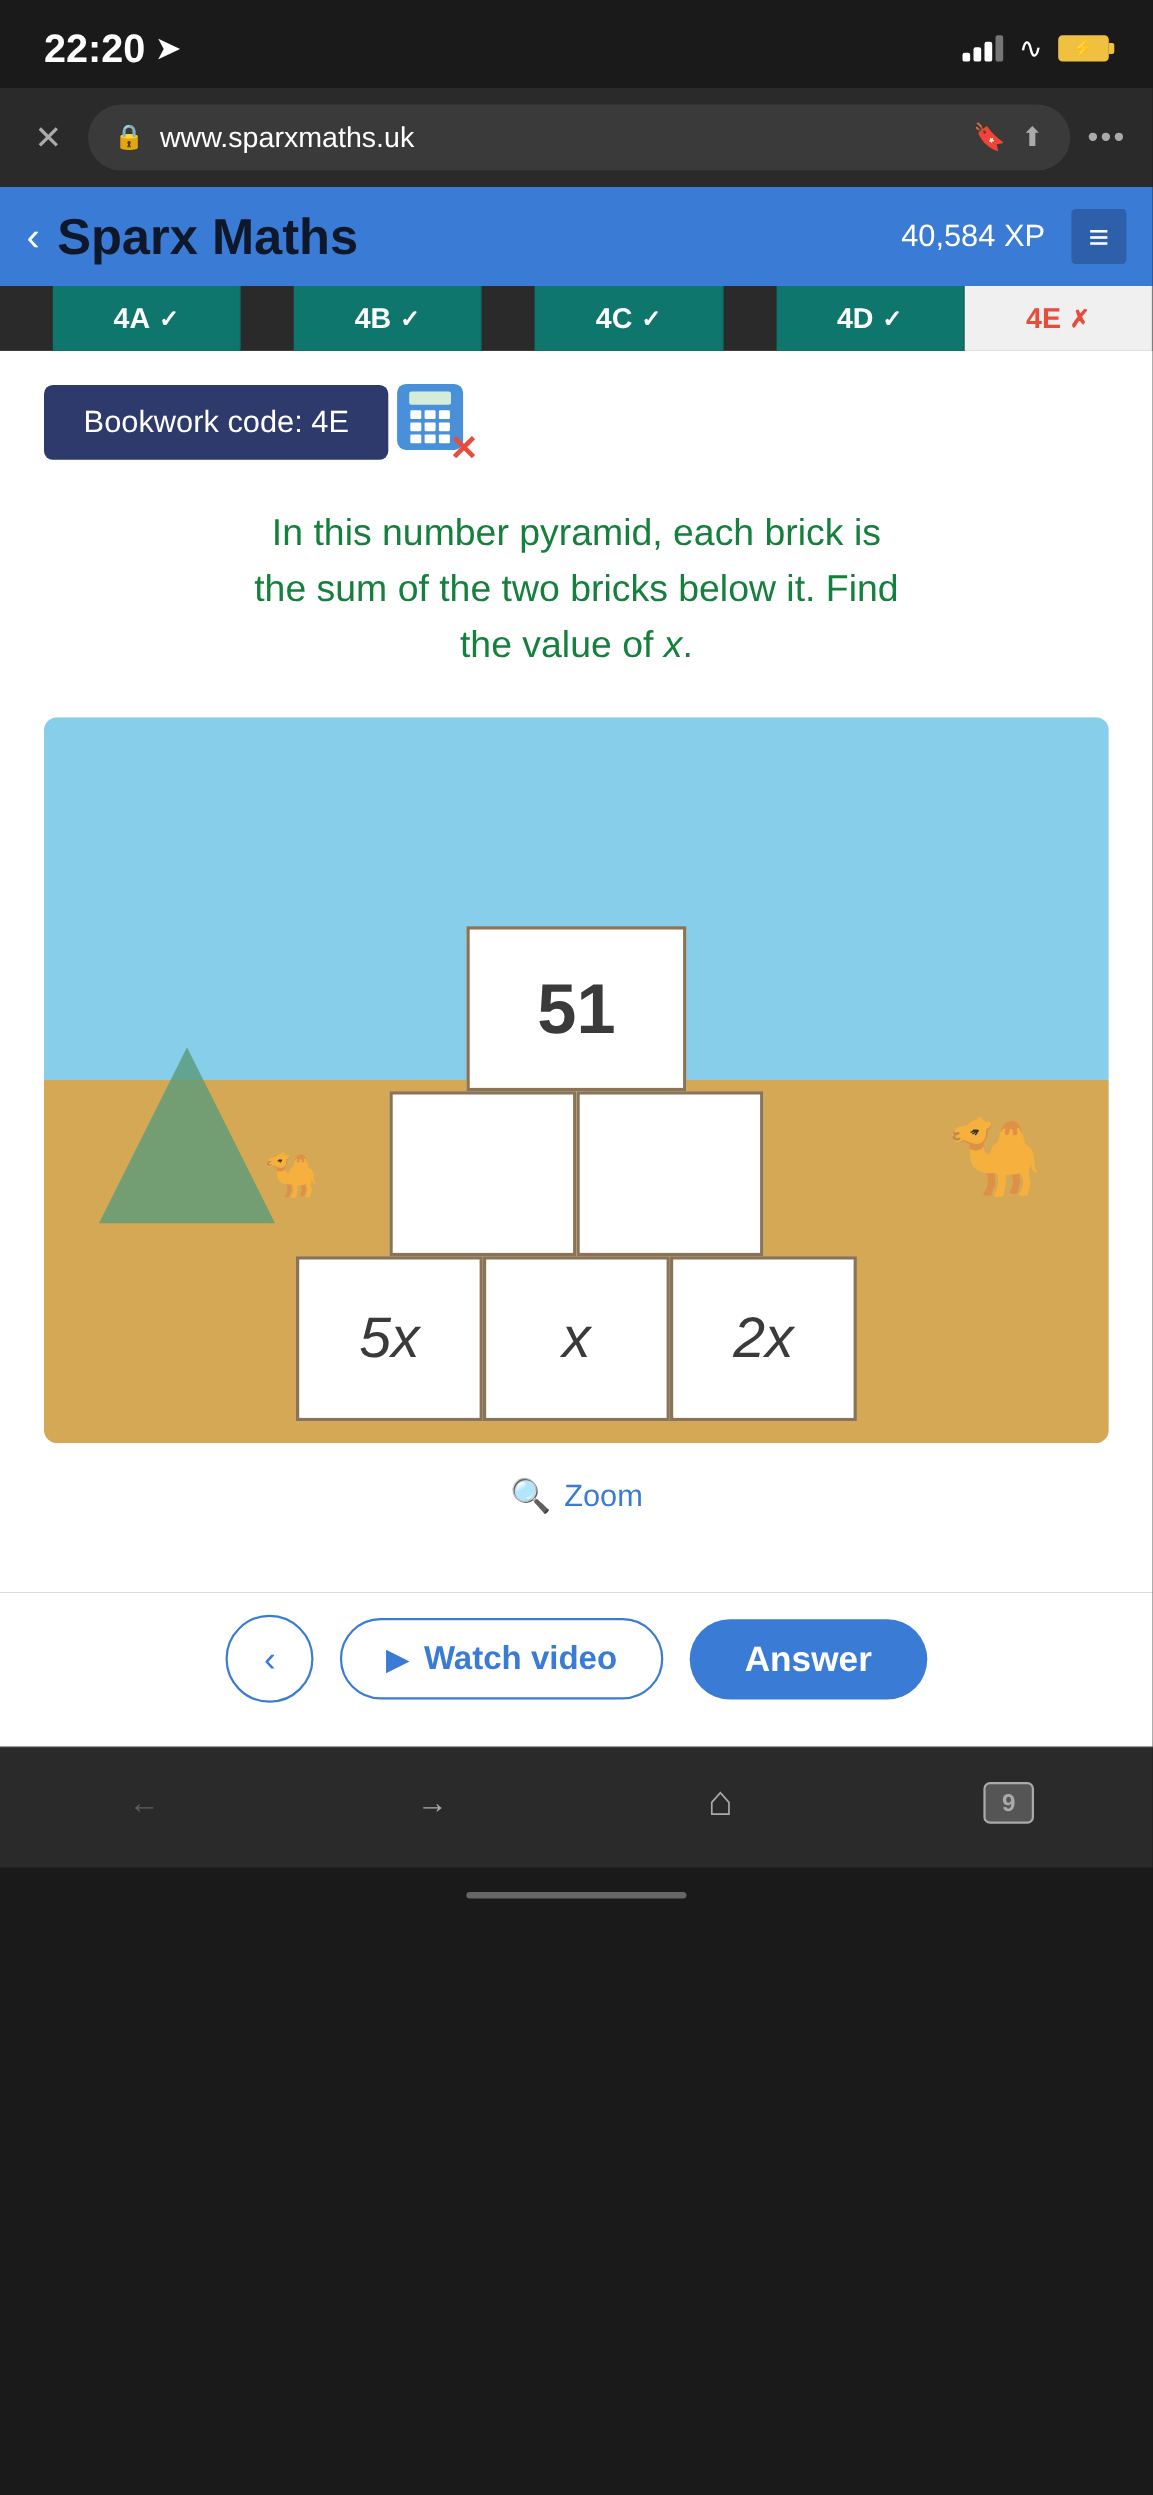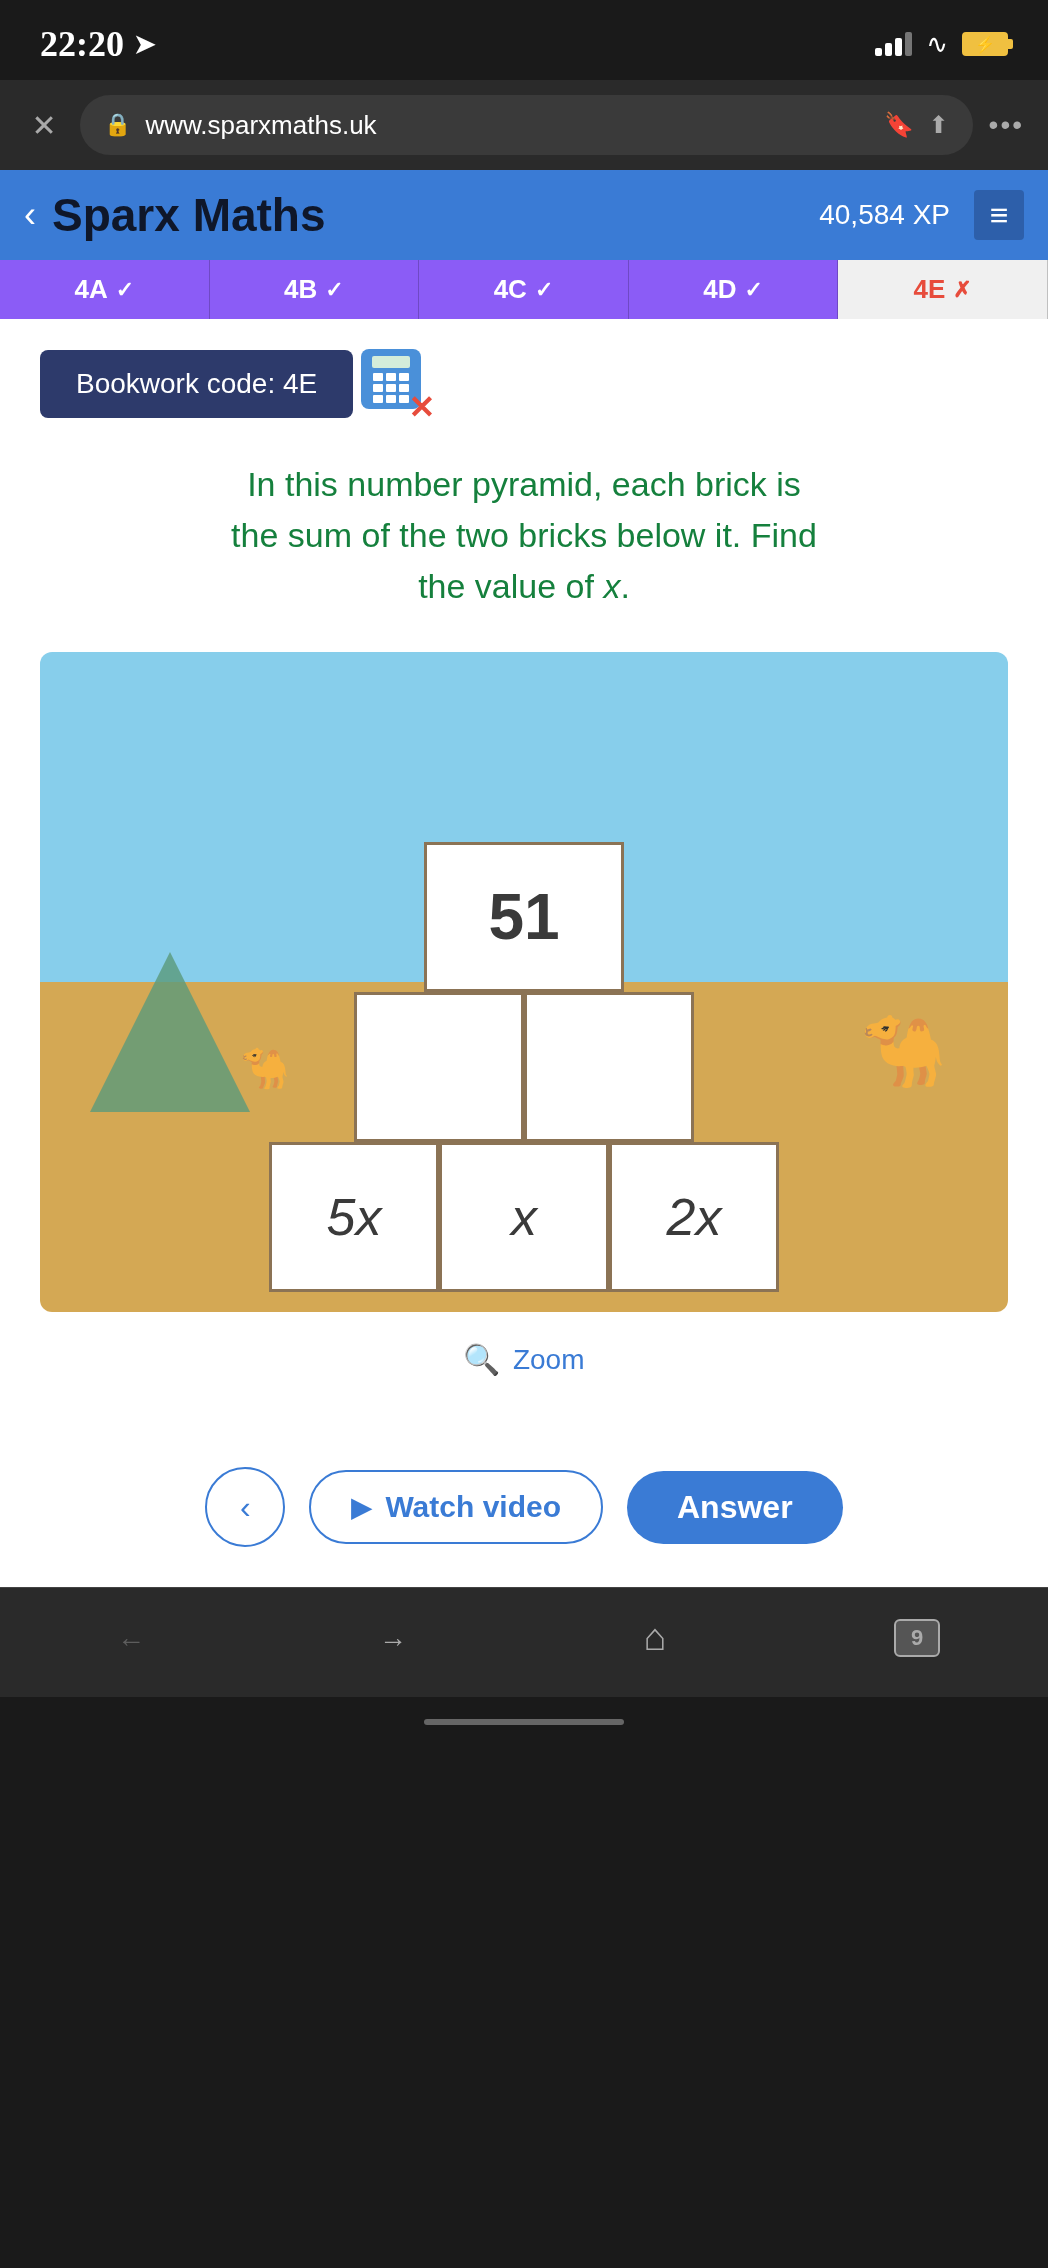--- a/index.html
+++ b/index.html
@@ -23,21 +23,20 @@
       height: 80px;
     }
 
     .status-time {
       color: white;
       font-size: 36px;
       font-weight: 600;
       display: flex;
       align-items: center;
       gap: 10px;
-      font-family: Liberation Serif, serif;
     }
 
     .status-icons {
       display: flex;
       align-items: center;
       gap: 14px;
     }
 
     .signal-bars {
       display: flex;
@@ -204,22 +203,23 @@
       align-items: center;
       justify-content: center;
       padding: 14px 10px;
       font-size: 26px;
       font-weight: 600;
       gap: 8px;
       border-right: 1px solid rgba(0,0,0,0.2);
     }
 
     .task-tab.completed {
-      background: #8b5cf6;
+      background: #0f766e;
       color: white;
+      margin-left: 48px;
     }
 
     .task-tab.active-fail {
       background: #f0f0f0;
       color: #e74c3c;
     }
 
     .checkmark {
       font-size: 22px;
     }

